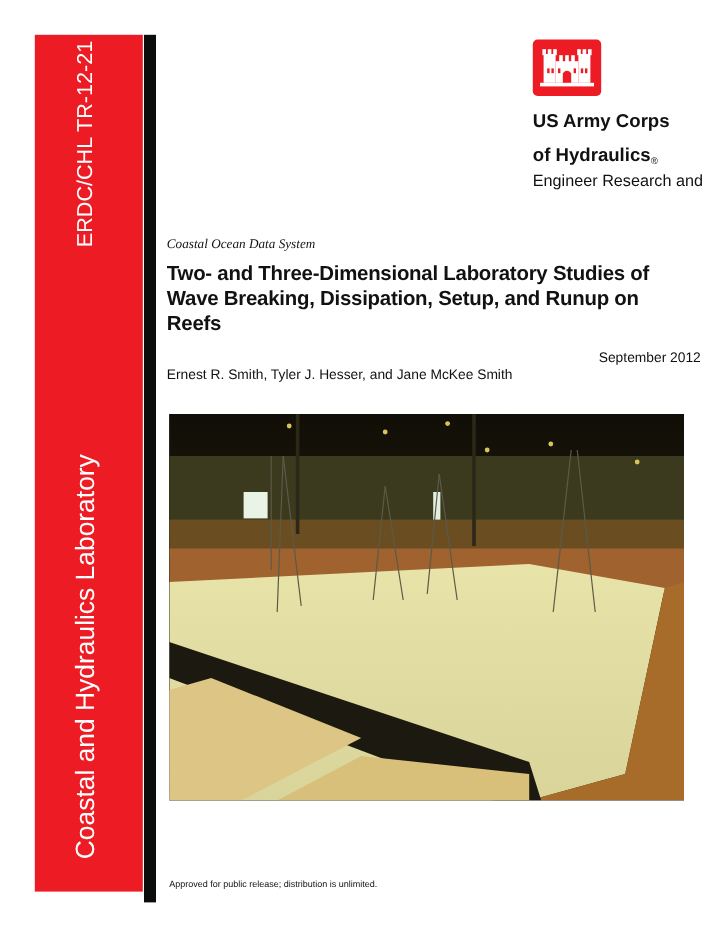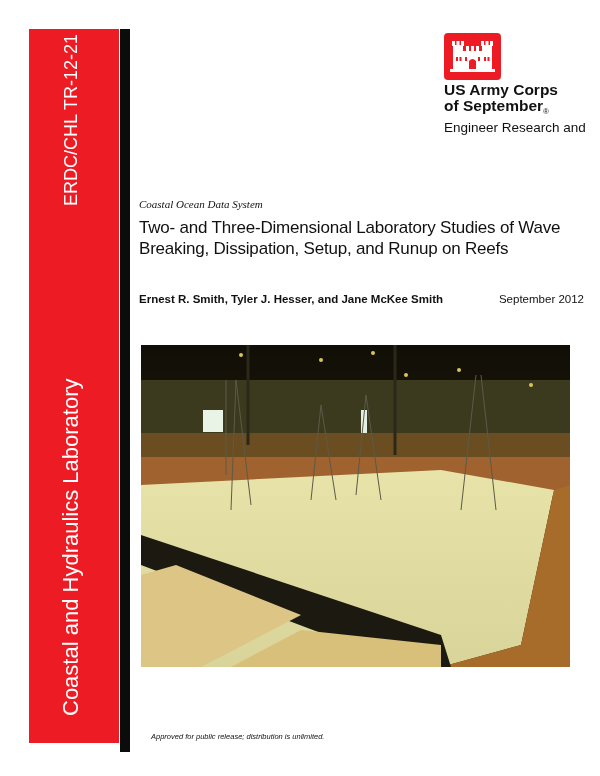--- a/index.html
+++ b/index.html
@@ -7,32 +7,32 @@
          font-family:"Liberation Sans", sans-serif; }
   .red-band { position:absolute; left:29px; top:29px; width:90px; height:714px; background:#ed1c24; }
   .black-bar { position:absolute; left:120px; top:29px; width:10px; height:723px; background:#0b0d0c; }
   .vtext { position:absolute; color:#ffffff; white-space:nowrap; transform-origin:left top;
            transform:rotate(-90deg); font-family:"Liberation Sans", sans-serif; }
   .report-num { left:61px; top:206px; font-size:18px; letter-spacing:0; }
   .lab-name { left:58px; top:716px; font-size:22px; }
 
   .logo-box { position:absolute; left:444px; top:33px; width:57px; height:47px; background:#ed1c24; border-radius:4px; }
   .org { position:absolute; left:444px; top:82px; color:#111; line-height:16px; }
-  .org .l1, .org .l2 { font-weight:bold; font-size:15.5px; }
+  .org .l1, .org .l2 { font-weight:bold; font-size:15.5px;margin-top:12px; }
   .org .l3, .org .l4 { font-size:13.5px; }
   .org .reg { font-size:8px; font-weight:normal; vertical-align:-3px; }
 
   .series { position:absolute; left:139px; top:198px; font-size:11px; font-style:italic; color:#111;font-family:Liberation Serif, serif; }
-  .title { position:absolute; left:139px; top:217px; width:440px; font-size:17px; font-weight:normal;
+  .title { position:absolute; left:139px; top:217px; width:440px; font-size:17px; font-weight:bold;
            line-height:21px; color:#111; letter-spacing:-0.2px; }
-  .authors { position:absolute; left:139px; top:293px; font-size:11.5px; color:#111;font-weight:bold; }
+  .authors { position:absolute; left:139px; top:307px; font-size:11.5px; color:#111; }
   .date { position:absolute; right:16px; top:293px; font-size:11.5px; color:#111; }
 
   .photo { position:absolute; left:141px; top:345px; width:429px; height:322px; overflow:hidden; background:#14120a; }
-  .release { position:absolute; left:151px; top:732px; font-size:7.5px; color:#111;font-style:italic; }
+  .release { position:absolute; left:141px; top:732px; font-size:7.5px; color:#111; }
 </style>
 </head>
 <body>
 
 <div class="red-band"></div>
 <div class="black-bar"></div>
 <div class="vtext report-num">ERDC/CHL TR-12-21</div>
 <div class="vtext lab-name">Coastal and Hydraulics Laboratory</div>
 
 <div class="logo-box">
@@ -58,21 +58,21 @@
         <rect x="15.5" y="24" width="2" height="4"></rect>
       <rect x="40" y="24" width="2" height="4"></rect>
         <rect x="43.5" y="24" width="2" height="4"></rect>
       <rect x="21" y="24" width="2" height="4"></rect>
         <rect x="34" y="24" width="2" height="4"></rect>
     </g>
   </svg>
 </div>
 <div class="org">
   <div class="l1">US Army Corps</div>
-  <div class="l2"><span>of September</span><span class="reg">®</span></div>
+  <div class="l2"><span>of Hydraulics</span><span class="reg">®</span></div>
   <div class="l3">Engineer Research and</div>
 </div>
 
 <div class="series">Coastal Ocean Data System</div>
 <div class="title">Two- and Three-Dimensional Laboratory Studies of Wave Breaking, Dissipation, Setup, and Runup on Reefs</div>
 <div class="authors">Ernest R. Smith, Tyler J. Hesser, and Jane McKee Smith</div>
 <div class="date">September 2012</div>
 
 <div class="photo">
   <svg width="429" height="322" viewBox="0 0 429 322">

